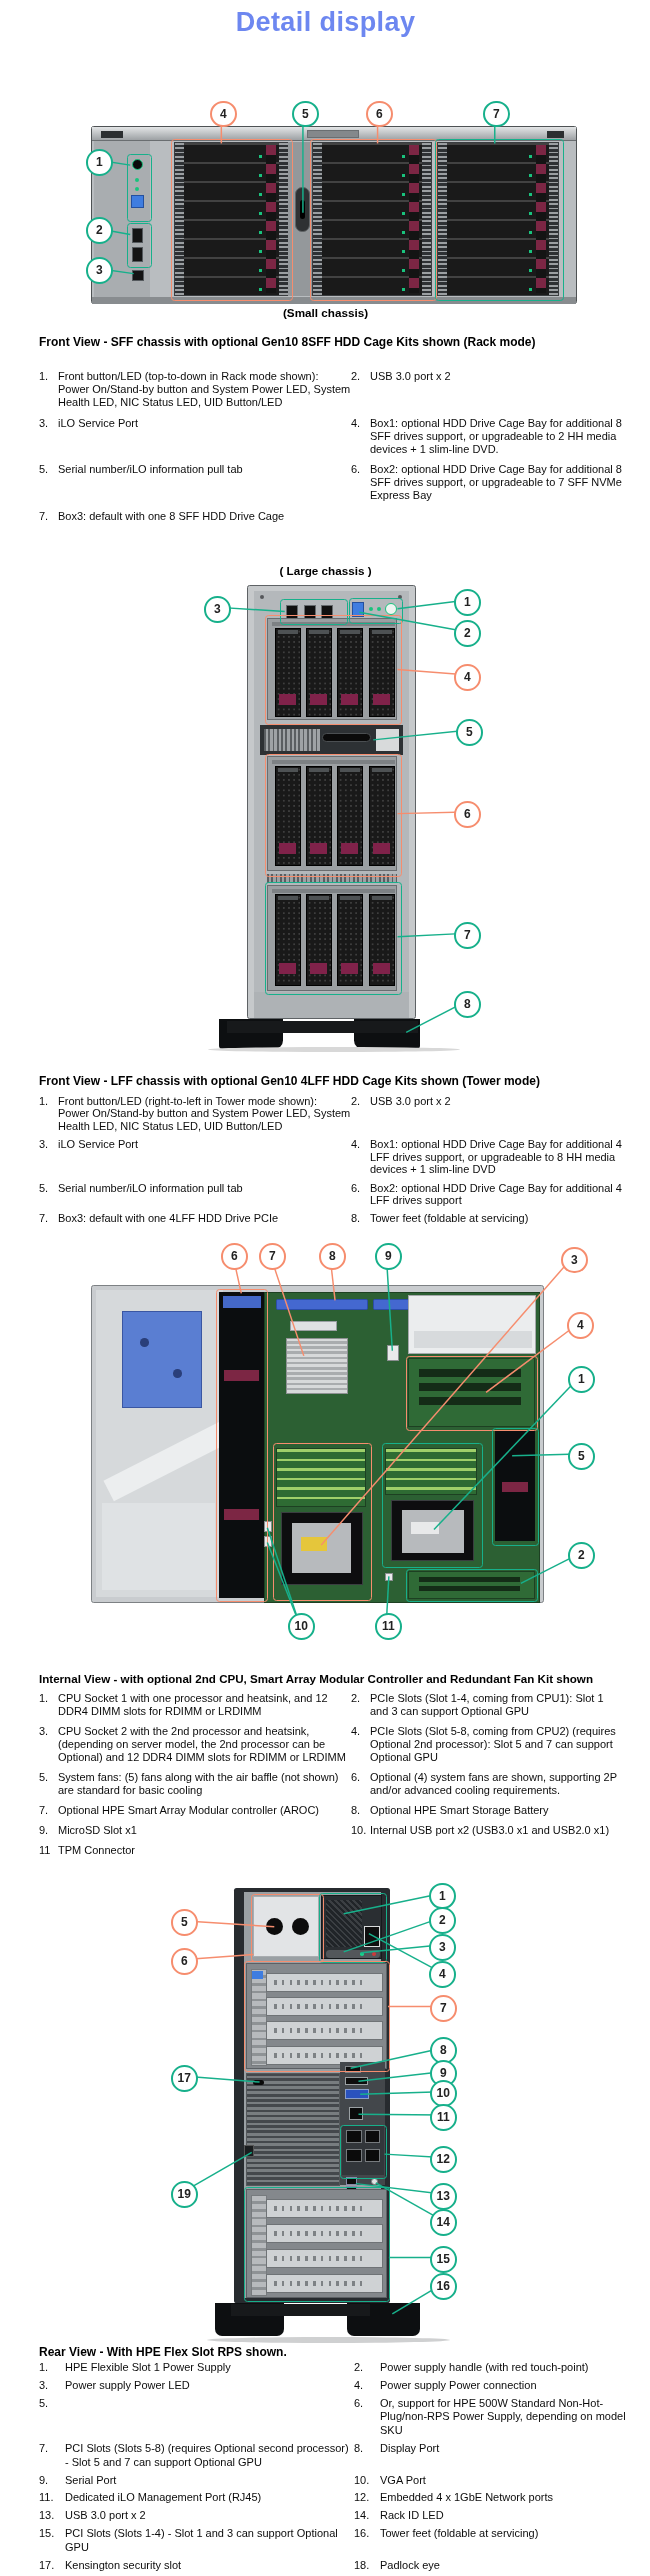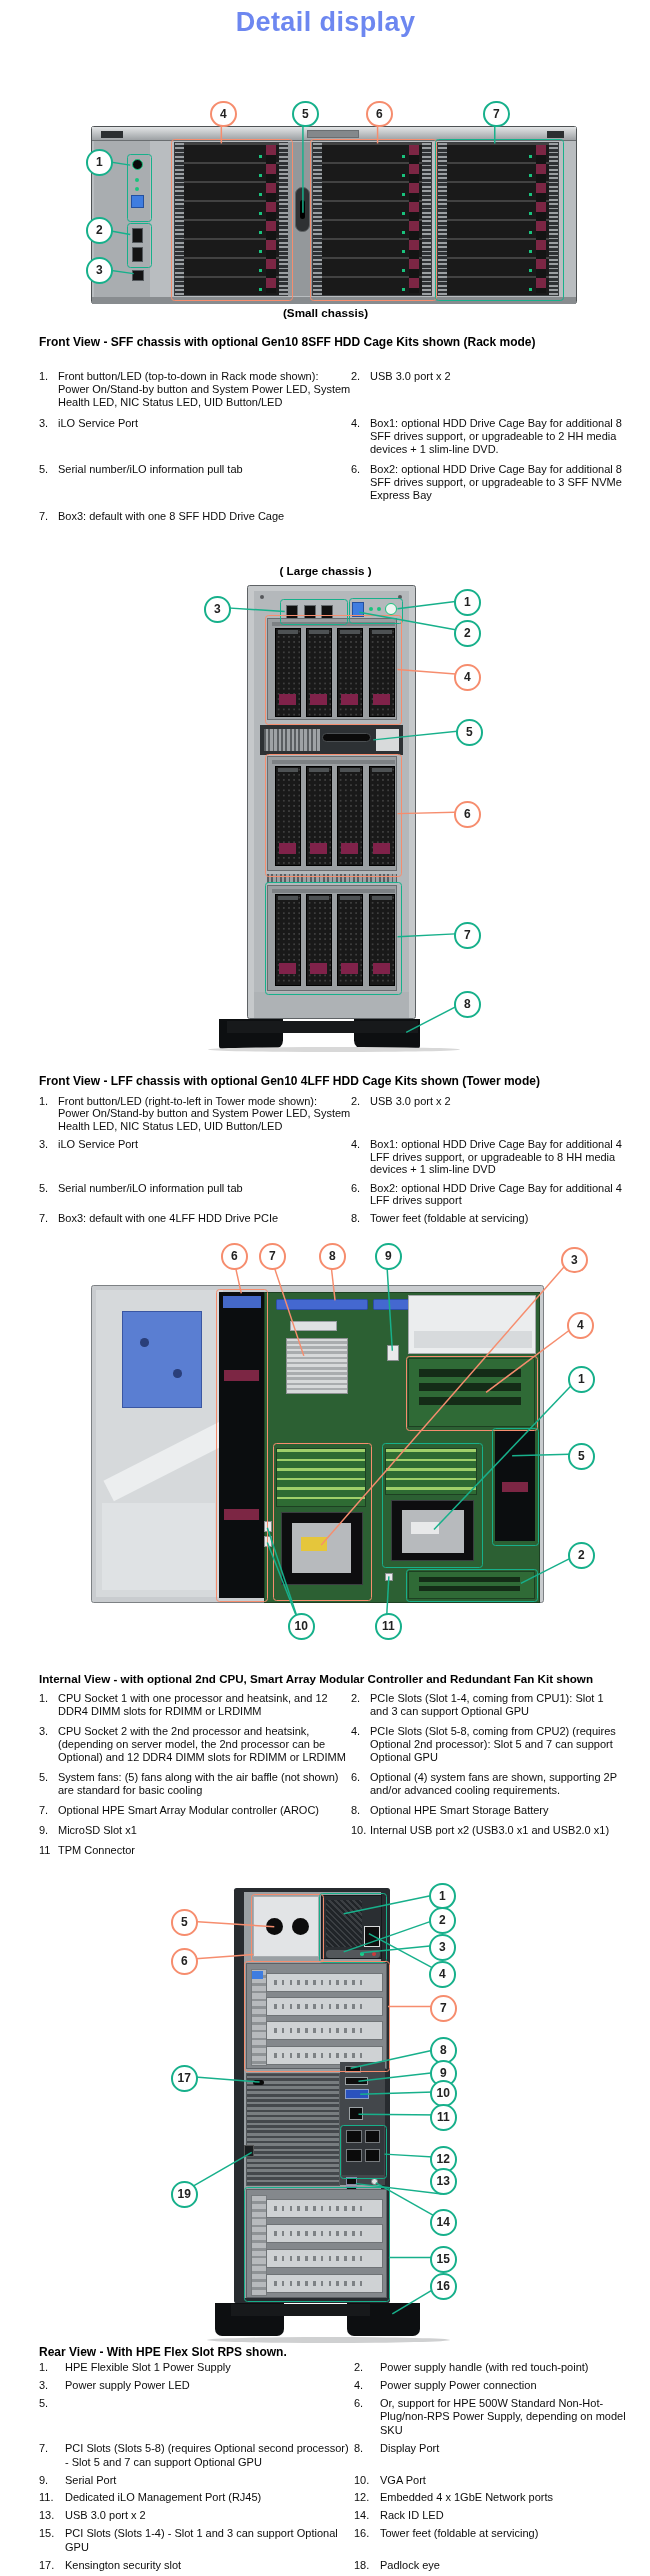--- a/index.html
+++ b/index.html
@@ -136,21 +136,21 @@
       <div class="li">
         <span class="num">4.</span>
         <span class="txt">Box1: optional HDD Drive Cage Bay for additional 8 SFF drives support, or upgradeable to 2 HH media devices + 1 slim-line DVD.</span>
       </div>
       <div class="li">
         <span class="num">5.</span>
         <span class="txt">Serial number/iLO information pull tab</span>
       </div>
       <div class="li">
         <span class="num">6.</span>
-        <span class="txt">Box2: optional HDD Drive Cage Bay for additional 8 SFF drives support, or upgradeable to 3 SFF NVMe Express Bay</span>
+        <span class="txt">Box2: optional HDD Drive Cage Bay for additional 8 SFF drives support, or upgradeable to 7 SFF NVMe Express Bay</span>
       </div>
       <div class="li">
         <span class="num">7.</span>
         <span class="txt">Box3: default with one 8 SFF HDD Drive Cage</span>
       </div>
     </div>
 
   <div class="cap" style="top:564px;">( Large chassis )</div>
   <div class="fig" id="fig2" style="top:562px;height:505px;">
     <div class="p" style="left:247px;top:23.4px;width:169px;height:434px;background:#c6c9cb;border:0.9px solid #5e6265;border-radius:2.6px;"></div>
@@ -520,21 +520,21 @@
       <div class="callout green" style="left: 429px; top: 68px;">3</div>
       <div class="callout green" style="left: 429px; top: 95px;">4</div>
       <div class="callout orange" style="left: 171px; top: 43px;">5</div>
       <div class="callout orange" style="left: 171px; top: 82px;">6</div>
       <div class="callout orange" style="left: 430px; top: 129px;">7</div>
       <div class="callout green" style="left: 430px; top: 171px;">8</div>
       <div class="callout green" style="left: 430px; top: 194px;">9</div>
       <div class="callout green" style="left: 430px; top: 214px;">10</div>
       <div class="callout green" style="left: 430px; top: 238px;">11</div>
       <div class="callout green" style="left: 430px; top: 280px;">12</div>
-      <div class="callout green" style="left: 430px; top: 302px;">13</div>
+      <div class="callout green" style="left: 430px; top: 317px;">13</div>
       <div class="callout green" style="left: 430px; top: 343px;">14</div>
       <div class="callout green" style="left: 430px; top: 380px;">15</div>
       <div class="callout green" style="left: 430px; top: 407px;">16</div>
       <div class="callout green" style="left: 171px; top: 199px;">17</div>
       <div class="callout green" style="left: 171px; top: 315px;">19</div>
     </div>
 
   <div class="hd" style="top:2345px;">Rear View - With HPE Flex Slot RPS shown.</div>
   <div class="list" id="list4" style="top:2361px;">
       <div class="li">

